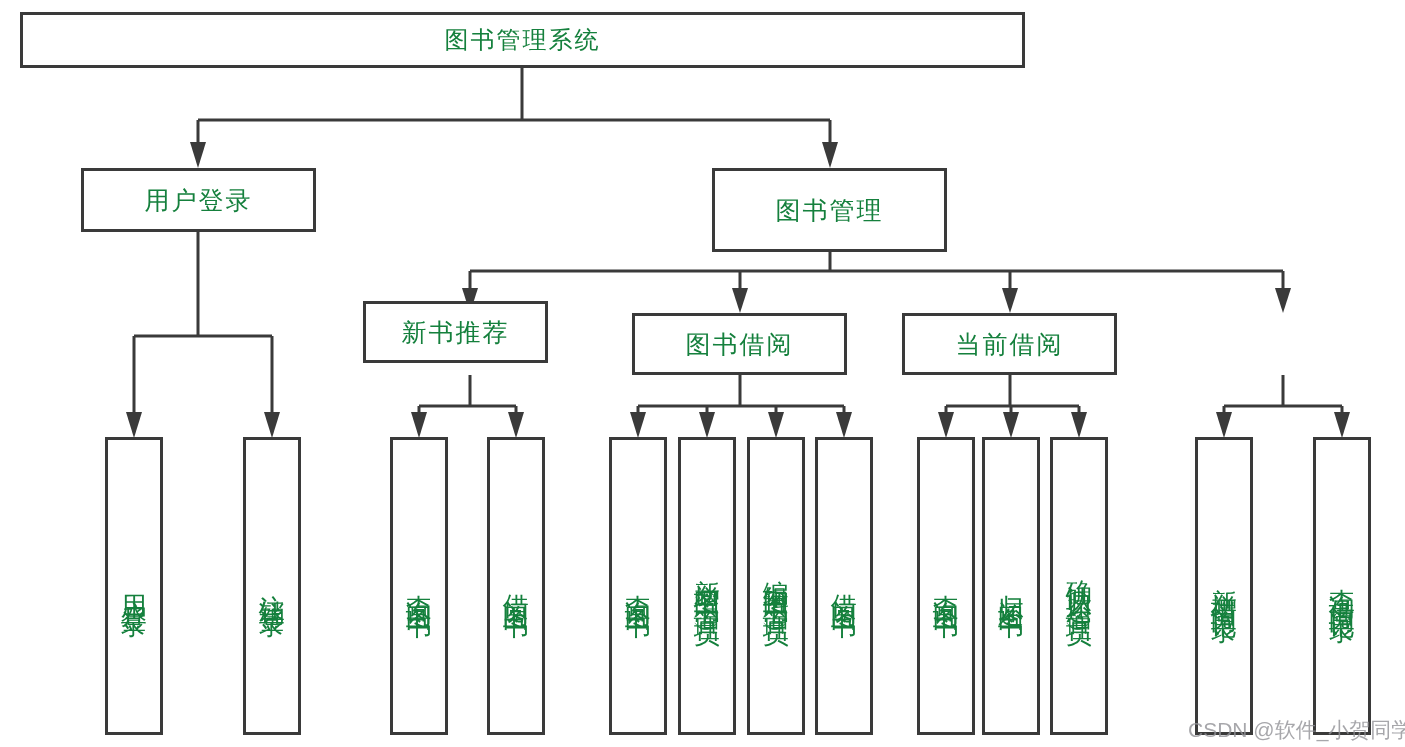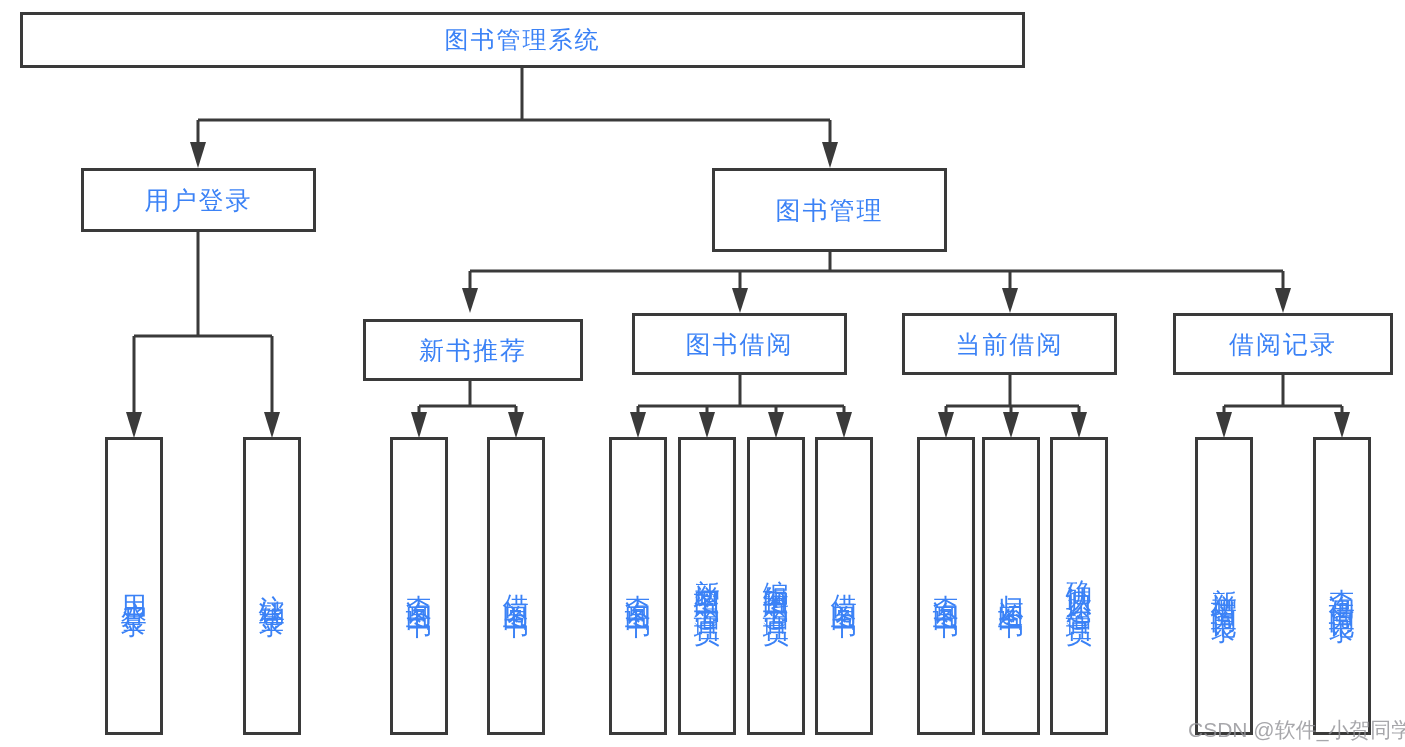--- a/index.html
+++ b/index.html
@@ -3,21 +3,21 @@
 <meta charset="utf-8">
 <style>
   html,body{margin:0;padding:0;background:#fff;}
   .canvas{
     position:relative;width:1405px;height:747px;background:#ffffff;overflow:hidden;
     font-family:"Liberation Sans",sans-serif;
   }
   .connectors{position:absolute;left:0;top:0;width:1405px;height:747px;}
   .box{
     position:absolute;box-sizing:border-box;background:#ffffff;
-    border:3px solid #3a3a3a;color:#3b82f6;
+    border:3px solid #3a3a3a;color:#15803d;
     display:flex;align-items:center;justify-content:center;
     font-size:25px;letter-spacing:2px;line-height:1;z-index:2;
   }
   .box.root-box{font-size:24px;}
   .leaf{width:58px;top:437px;height:298px;}
   .v-text{
     writing-mode:vertical-rl;text-orientation:mixed;
     font-size:26px;letter-spacing:6px;line-height:1.1;
   }
   .watermark{
@@ -61,24 +61,23 @@
       <polygon points="1216,412 1232,412 1224,438"></polygon>
       <polygon points="1334,412 1350,412 1342,438"></polygon>
     </g>
   </svg>
 
   <div class="box root-box" style="left:20px;top:12px;width:1005px;height:56px">图书管理系统</div>
 
   <div class="box" style="left:81px;top:168px;width:235px;height:64px">用户登录</div>
   <div class="box" style="left:712px;top:168px;width:235px;height:84px">图书管理</div>
 
-  <div class="box" style="left:363px;top:319px;width:220px;height:62px">新书推荐</div>
+  <div class="box" style="left:363px;top:301px;width:185px;height:62px">新书推荐</div>
   <div class="box" style="left:902px;top:313px;width:215px;height:62px">当前借阅</div>
   <div class="box" style="left:632px;top:313px;width:215px;height:62px">图书借阅</div>
-  <div class="box" style="left:1173px;top:313px;width:220px;height:62px">借阅记录</div>
 
   <div class="box leaf" style="left:105px">
     <span class="v-text">用户登录</span>
   </div>
   <div class="box leaf" style="left:243px">
     <span class="v-text">注销登录</span>
   </div>
 
   <div class="box leaf" style="left:390px">
     <span class="v-text">查询图书</span>

